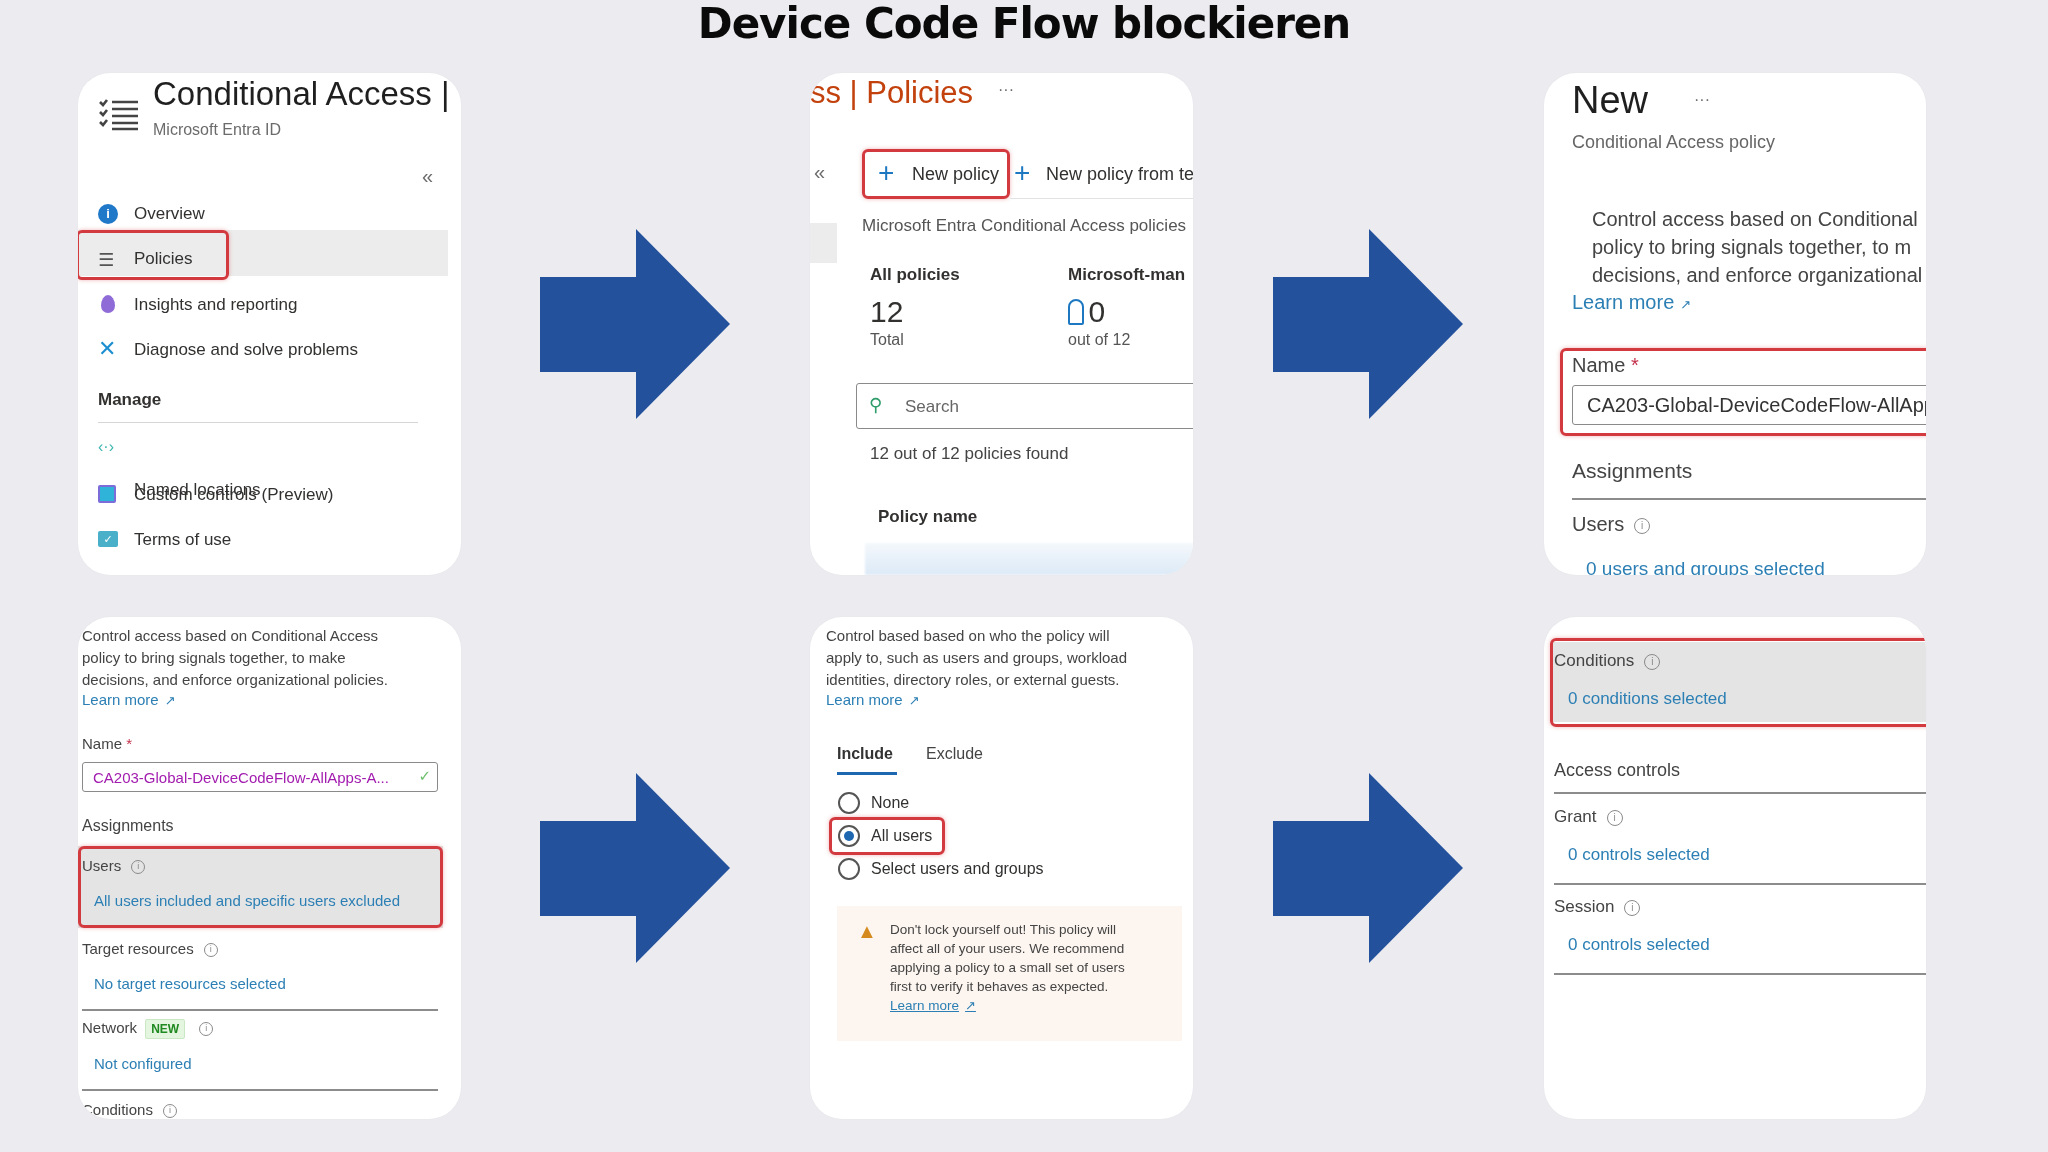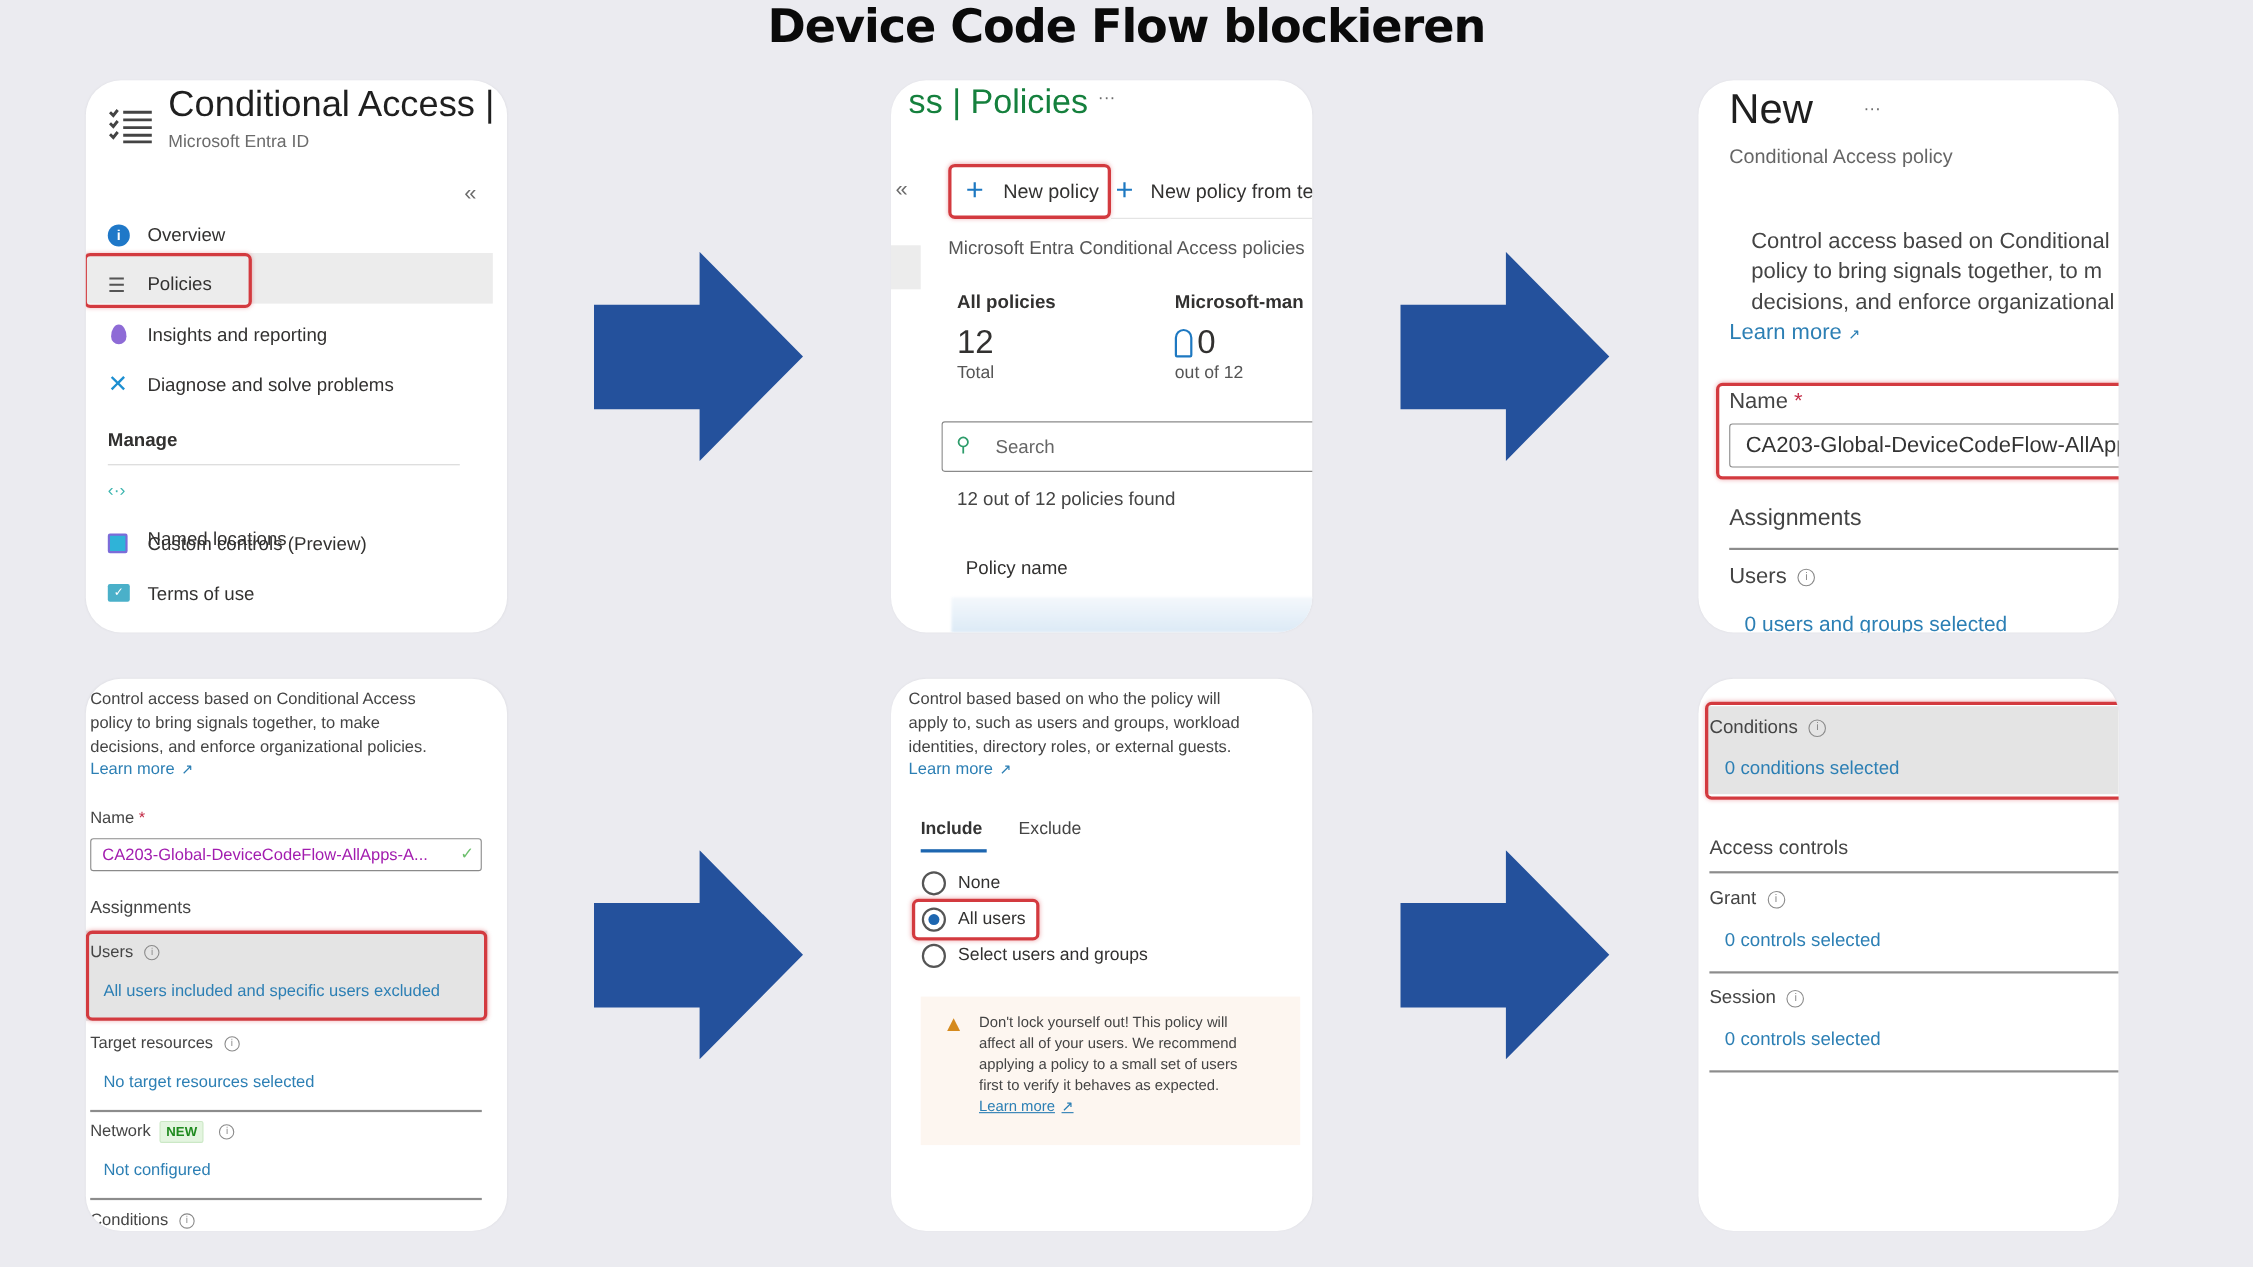--- a/index.html
+++ b/index.html
@@ -70,21 +70,21 @@
   </div>
   <div class="abs" style="left:20px; top:453px; height:30px;">
     <span class="abs" style="left:0; top:5px; width:20px; height:16px; background:#4ab0c9; border-radius:2px; color:#fff; font-size:11px; text-align:center; line-height:16px;">✓</span>
     <span class="abs" style="left:36px; top:4px; font-size:17px;">Terms of use</span>
   </div>
 
   <div class="redbox" style="left:-2px; top:157px; width:153px; height:50px;"></div>
 </div>
 
 <div class="panel" style="left:810px; top:73px; width:383px; height:502px;">
-  <div class="abs" style="left:0; top:2px; font-size:31px; color:#15803d;margin-left:16px;">ss | Policies</div>
+  <div class="abs" style="left:0; top:2px; font-size:31px; color:#c2410c;">ss | Policies</div>
   <div class="abs muted" style="left:188px; top:8px; font-size:16px;">···</div>
   <div class="abs muted" style="left:4px; top:88px; font-size:20px;">«</div>
   <div class="abs" style="left:0; top:150px; width:27px; height:40px; background:#ececec;"></div>
 
   <div class="abs" style="left:54px; top:78px; width:144px; height:48px;">
     <span class="abs" style="left:14px; top:6px; font-size:28px; color:#1d78c1; font-weight:300;">+</span>
     <span class="abs" style="left:48px; top:13px; font-size:18px;">New policy</span>
   </div>
   <div class="redbox" style="left:52px; top:76px; width:148px; height:50px;"></div>
   <div class="abs" style="left:200px; top:78px; height:48px;">
@@ -107,21 +107,21 @@
       <span style="font-size:30px; vertical-align:middle;">0</span>
     </div>
     <div style="font-size:16px; color:#555; margin-top:2px;">out of 12</div>
   </div>
 
   <div class="abs" style="left:46px; top:310px; width:345px; height:46px; border:1.5px solid #8a8a8a; border-radius:3px;">
     <span class="abs" style="left:12px; top:10px; font-size:18px; color:#2e9c6b;">⚲</span>
     <span class="abs muted" style="left:48px; top:13px; font-size:17px; color:#666;">Search</span>
   </div>
   <div class="abs" style="left:60px; top:371px; font-size:17px; color:#444;">12 out of 12 policies found</div>
-  <div class="abs" style="left:68px; top:434px; font-size:17px; font-weight:400;">Policy name</div>
+  <div class="abs" style="left:68px; top:434px; font-size:17px; font-weight:700;">Policy name</div>
   <div class="abs" style="left:55px; top:470px; width:330px; height:32px; background:linear-gradient(#f4f8fc, #dceaf6); filter:blur(1px);"></div>
 </div>
 
 <div class="panel" style="left:1544px; top:73px; width:382px; height:502px;">
   <div class="abs" style="left:28px; top:6px; font-size:38px; color:#1f1f1f;">New</div>
   <div class="abs muted" style="left:150px; top:18px; font-size:16px;">···</div>
   <div class="abs muted" style="left:28px; top:59px; font-size:18px; color:#666;">Conditional Access policy</div>
 
   <div class="abs" style="left:28px; top:132px; font-size:20px; line-height:28px; color:#444;margin-left:20px;">
     <div>Control access based on Conditional</div>

